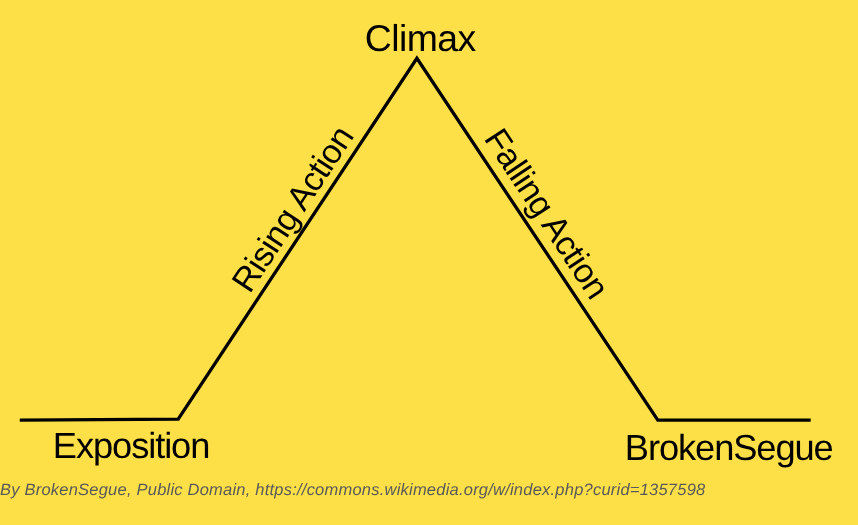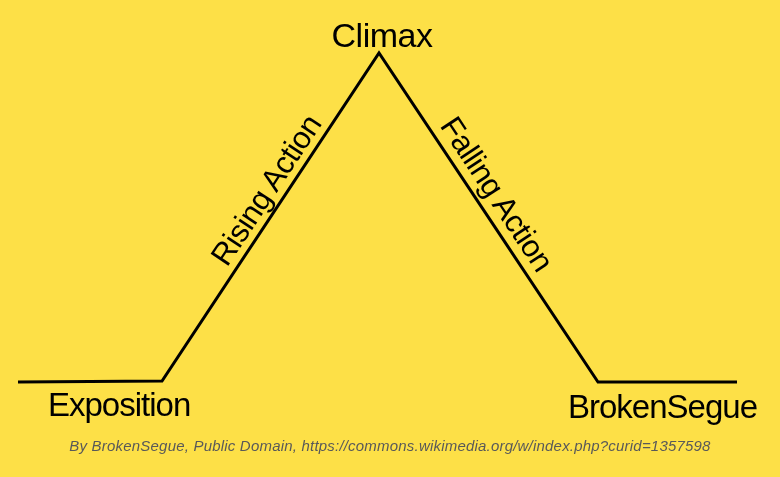--- a/index.html
+++ b/index.html
@@ -61,21 +61,21 @@
     top: 194px;
     transform: translate(-50%, -50%) rotate(56.5deg);
     font-size: 31px;
     letter-spacing: -0.5px;
   }
   .attribution {
     position: absolute;
     left: 0;
     right: 0;
     top: 437px;
-    text-align: center;
+    text-align: left;
     font-style: italic;
     font-size: 15px;
     color: #595959;
     letter-spacing: 0.2px;
   }
 </style>
 </head>
 <body>
 
 <div class="canvas">

